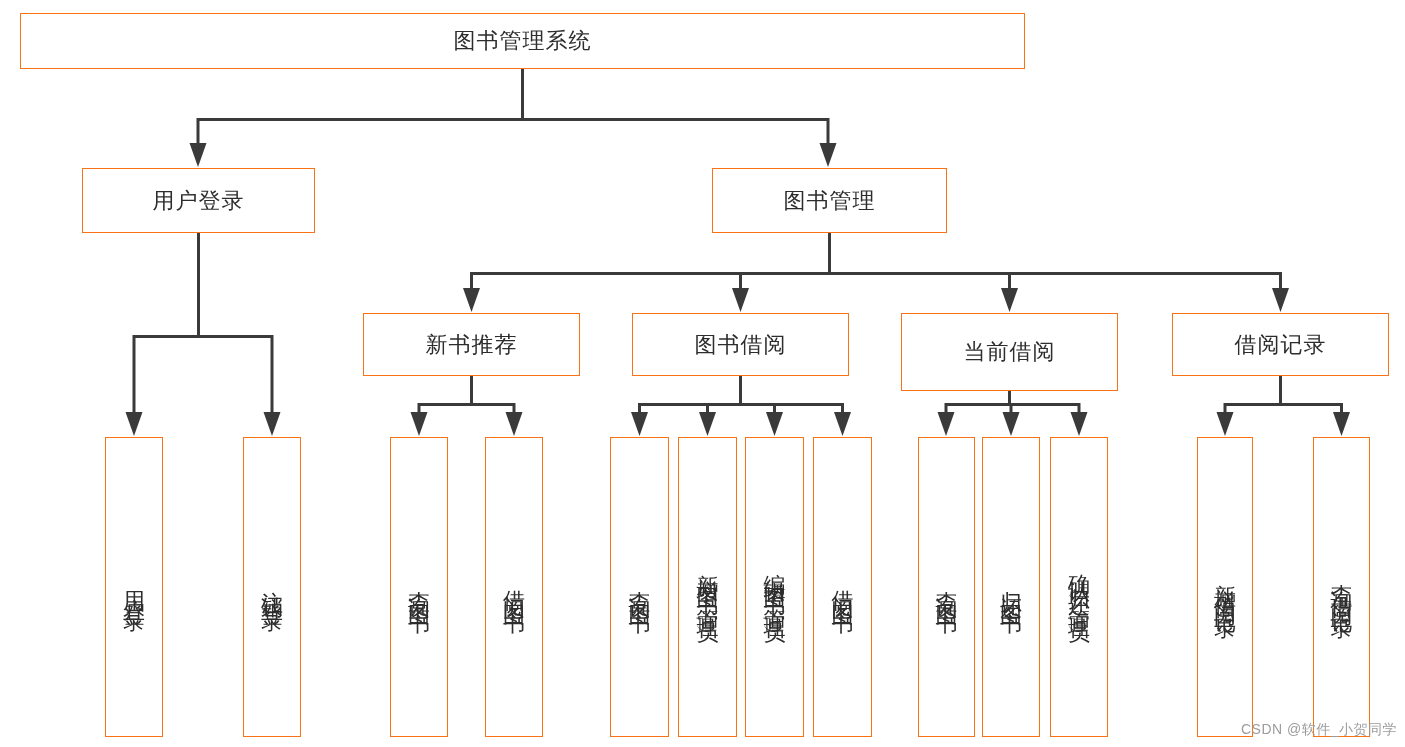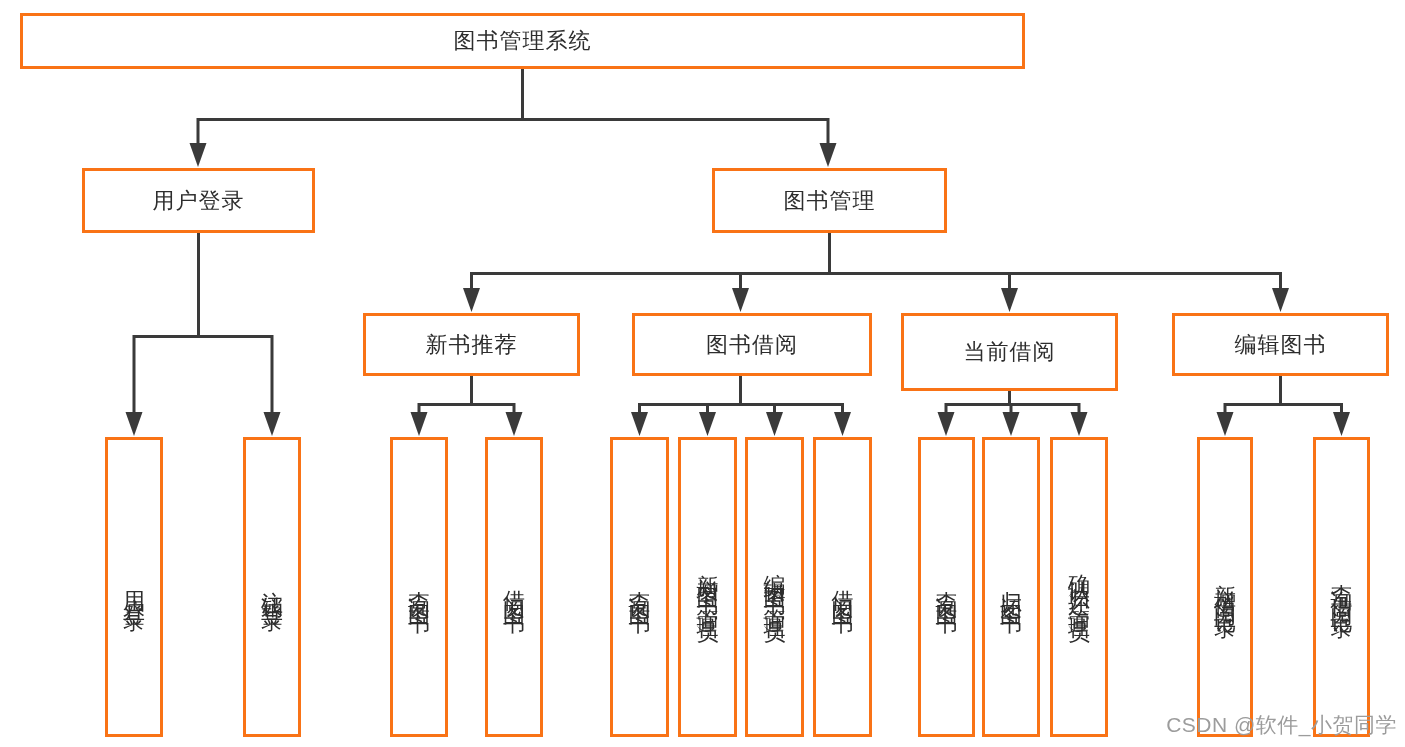--- a/index.html
+++ b/index.html
@@ -13,38 +13,38 @@
   svg.connectors {
     position:absolute; left:0; top:0; width:1405px; height:747px;
   }
   svg.connectors path {
     stroke:#3a3a3a; stroke-width:3; fill:none;
   }
   svg.connectors polygon { fill:#3a3a3a; stroke:none; }
   .box {
     position:absolute;
     box-sizing:border-box;
-    border:3px solid #f97316;
+    border:1px solid #f97316;
     background:#ffffff;
     display:flex; align-items:center; justify-content:center;
     color:#2d2d2d;
   }
   .h-label { font-size:22px; letter-spacing:1px; white-space:nowrap; }
   .v-label {
     writing-mode:vertical-rl;
     text-orientation:mixed;
     font-size:22px;
     letter-spacing:7px;
     line-height:1;
     white-space:nowrap;
   }
   .watermark {
     position:absolute;
     right:8px; bottom:8px;
-    font-size:21px;
+    font-size:14px;
     color:#9c9c9c;
     letter-spacing:0.5px;
     white-space:nowrap;
     z-index:5;
   }
 </style>
 </head>
 <body>
 
 <div class="canvas">
@@ -92,28 +92,28 @@
   <div class="box" style="left:82px;top:168px;width:233px;height:65px">
     <span class="h-label">用户登录</span>
   </div>
   <div class="box" style="left:363px;top:313px;width:217px;height:63px">
     <span class="h-label">新书推荐</span>
   </div>
 
   <div class="box" style="left:712px;top:168px;width:235px;height:65px">
     <span class="h-label">图书管理</span>
   </div>
-  <div class="box" style="left:632px;top:313px;width:240px;height:63px">
+  <div class="box" style="left:632px;top:313px;width:217px;height:63px">
     <span class="h-label">图书借阅</span>
   </div>
   <div class="box" style="left:901px;top:313px;width:217px;height:78px">
     <span class="h-label">当前借阅</span>
   </div>
   <div class="box" style="left:1172px;top:313px;width:217px;height:63px">
-    <span class="h-label">编辑图书</span>
+    <span class="h-label">借阅记录</span>
   </div>
 
   <div class="box" style="left:105px;top:437px;width:58px;height:300px">
     <span class="v-label">用户登录</span>
   </div>
   <div class="box" style="left:243px;top:437px;width:58px;height:300px">
     <span class="v-label">注销登录</span>
   </div>
 
   <div class="box" style="left:390px;top:437px;width:58px;height:300px">

